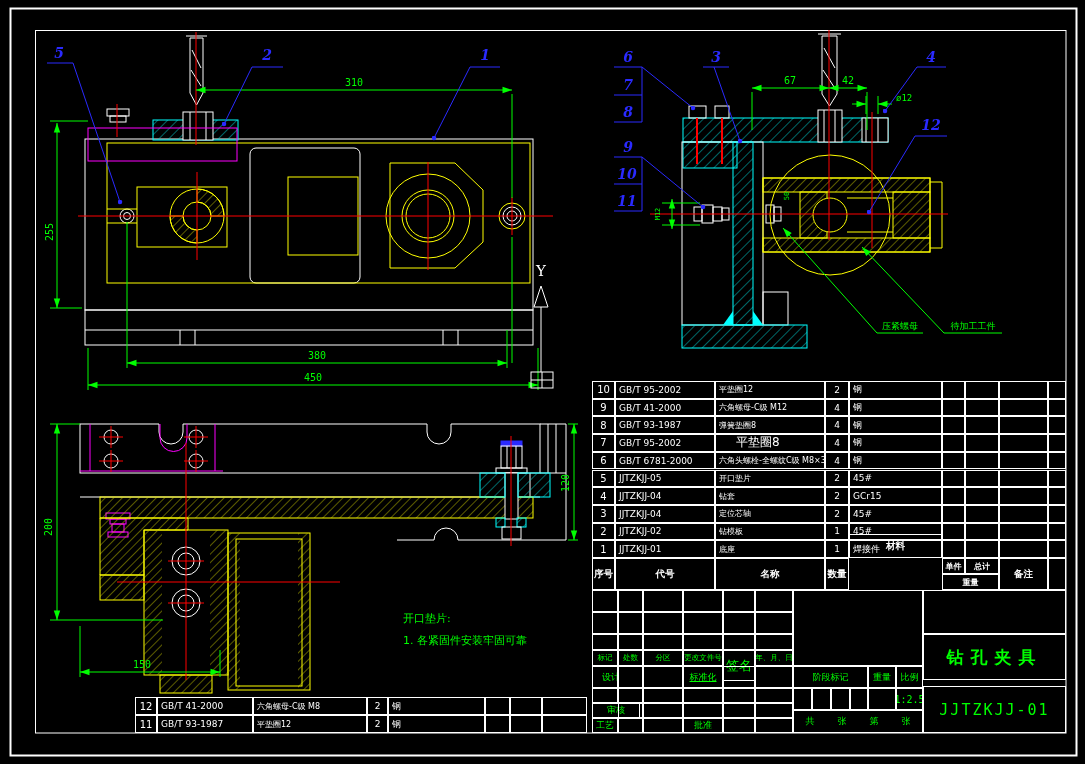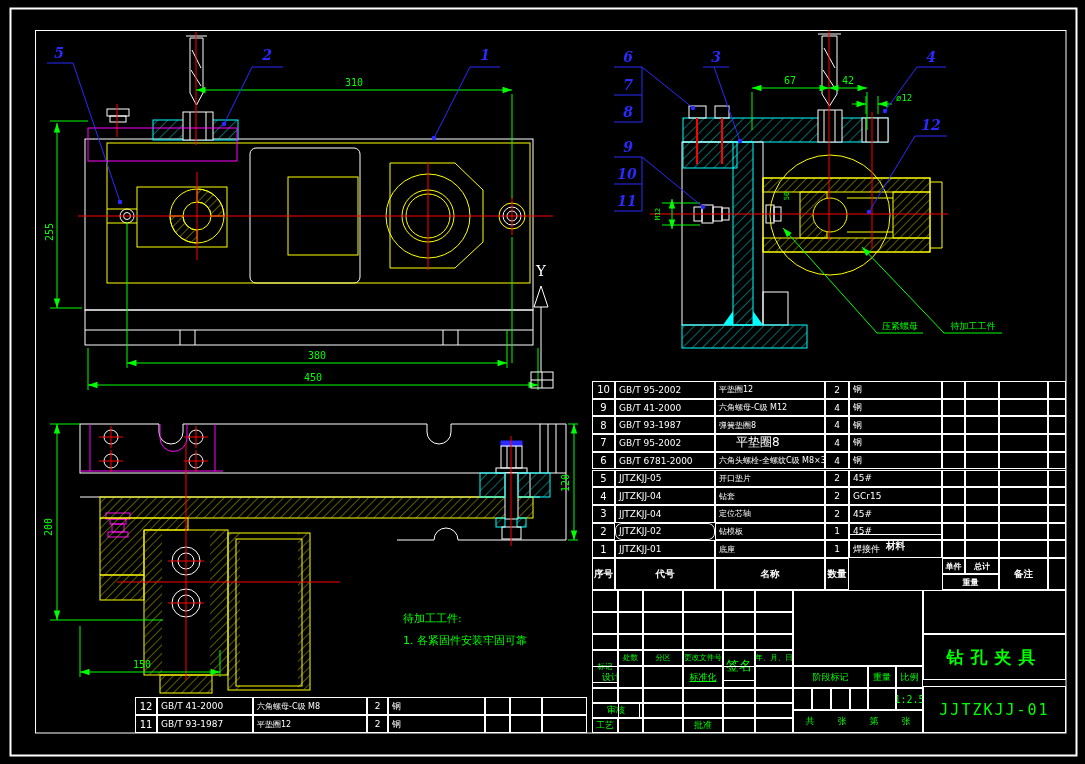--- a/index.html
+++ b/index.html
@@ -361,21 +361,21 @@
       <text x="142" y="668" text-anchor="middle" fill="#00ff00" font-size="10">150</text>
       <line x1="574" y1="424" x2="574" y2="540" stroke="#00ff00" marker-start="url(#ag)" marker-end="url(#ag)"></line>
       <line x1="568" y1="424" x2="578" y2="424" stroke="#00ff00"></line>
       <line x1="568" y1="540" x2="578" y2="540" stroke="#00ff00"></line>
       <text x="569" y="483" transform="rotate(-90 569 483)" text-anchor="middle" fill="#00ff00" font-size="10">120</text>
     </g>
   </g>
 </svg>
 
 <div class="techreq" style="left:403px;top:608px;">
-  <div>待加工工件:</div>
+  <div>开口垫片:</div>
   <div>1. 各紧固件安装牢固可靠</div>
 </div>
 
 <div class="cellabs hcell" style="left:592px;top:558px;width:23px;height:32px;">序号</div>
 <div class="cellabs hcell" style="left:615px;top:558px;width:100px;height:32px;">代号</div>
 <div class="cellabs hcell" style="left:715px;top:558px;width:110px;height:32px;">名称</div>
 <div class="cellabs hcell" style="left:825px;top:558px;width:24px;height:32px;">数量</div>
 <div class="cellabs hcell" style="left:849px;top:534px;width:93px;height:24px;">材料</div>
 <div class="cellabs hcell" style="left:942px;top:558px;width:23px;height:16px;font-size:8px;">单件</div>
 <div class="cellabs hcell" style="left:965px;top:558px;width:34px;height:16px;font-size:8px;">总计</div>
@@ -469,21 +469,21 @@
     <div class="cellabs" style="left: 592px; top: 504.9px; width: 23px; height: 17.7px; font-size: 10px; justify-content: center;">3</div>
     <div class="cellabs" style="left: 615px; top: 504.9px; width: 100px; height: 17.7px; font-size: 9px; padding-left: 3px;">JJTZKJJ-04</div>
     <div class="cellabs" style="left: 715px; top: 504.9px; width: 110px; height: 17.7px; font-size: 8px; padding-left: 3px;">定位芯轴</div>
     <div class="cellabs" style="left: 825px; top: 504.9px; width: 24px; height: 17.7px; font-size: 9px; justify-content: center;">2</div>
     <div class="cellabs" style="left: 849px; top: 504.9px; width: 93px; height: 17.7px; font-size: 9px; padding-left: 3px;">45#</div>
     <div class="cellabs" style="left: 942px; top: 504.9px; width: 23px; height: 17.7px; font-size: 8px; justify-content: center;"></div>
     <div class="cellabs" style="left: 965px; top: 504.9px; width: 34px; height: 17.7px; font-size: 8px; justify-content: center;"></div>
     <div class="cellabs" style="left: 999px; top: 504.9px; width: 49px; height: 17.7px; font-size: 8px; justify-content: center;"></div>
     <div class="cellabs" style="left: 1048px; top: 504.9px; width: 18px; height: 17.7px; font-size: 8px; justify-content: center;"></div>
     <div class="cellabs" style="left: 592px; top: 522.6px; width: 23px; height: 17.7px; font-size: 10px; justify-content: center;">2</div>
-    <div class="cellabs" style="left: 615px; top: 522.6px; width: 100px; height: 17.7px; font-size: 9px; padding-left: 3px; border-radius: 7px;">JJTZKJJ-02</div>
+    <div class="cellabs" style="left: 615px; top: 522.6px; width: 100px; height: 17.7px; font-size: 9px; padding-left: 3px;">JJTZKJJ-02</div>
     <div class="cellabs" style="left: 715px; top: 522.6px; width: 110px; height: 17.7px; font-size: 8px; padding-left: 3px;">钻模板</div>
     <div class="cellabs" style="left: 825px; top: 522.6px; width: 24px; height: 17.7px; font-size: 9px; justify-content: center;">1</div>
     <div class="cellabs" style="left: 849px; top: 522.6px; width: 93px; height: 17.7px; font-size: 9px; padding-left: 3px;">45#</div>
     <div class="cellabs" style="left: 942px; top: 522.6px; width: 23px; height: 17.7px; font-size: 8px; justify-content: center;"></div>
     <div class="cellabs" style="left: 965px; top: 522.6px; width: 34px; height: 17.7px; font-size: 8px; justify-content: center;"></div>
     <div class="cellabs" style="left: 999px; top: 522.6px; width: 49px; height: 17.7px; font-size: 8px; justify-content: center;"></div>
     <div class="cellabs" style="left: 1048px; top: 522.6px; width: 18px; height: 17.7px; font-size: 8px; justify-content: center;"></div>
     <div class="cellabs" style="left: 592px; top: 540.3px; width: 23px; height: 17.7px; font-size: 10px; justify-content: center;">1</div>
     <div class="cellabs" style="left: 615px; top: 540.3px; width: 100px; height: 17.7px; font-size: 9px; padding-left: 3px;">JJTZKJJ-01</div>
     <div class="cellabs" style="left: 715px; top: 540.3px; width: 110px; height: 17.7px; font-size: 8px; padding-left: 3px;">底座</div>
@@ -520,21 +520,21 @@
     <div class="cellabs grn" style="left: 643px; top: 612px; width: 40px; height: 22px; font-size: 9px; justify-content: center;"></div>
     <div class="cellabs grn" style="left: 683px; top: 612px; width: 40px; height: 22px; font-size: 9px; justify-content: center;"></div>
     <div class="cellabs grn" style="left: 723px; top: 612px; width: 32px; height: 22px; font-size: 9px; justify-content: center;"></div>
     <div class="cellabs grn" style="left: 755px; top: 612px; width: 38px; height: 22px; font-size: 9px; justify-content: center;"></div>
     <div class="cellabs grn" style="left: 592px; top: 634px; width: 26px; height: 16px; font-size: 9px; justify-content: center;"></div>
     <div class="cellabs grn" style="left: 618px; top: 634px; width: 25px; height: 16px; font-size: 9px; justify-content: center;"></div>
     <div class="cellabs grn" style="left: 643px; top: 634px; width: 40px; height: 16px; font-size: 9px; justify-content: center;"></div>
     <div class="cellabs grn" style="left: 683px; top: 634px; width: 40px; height: 16px; font-size: 9px; justify-content: center;"></div>
     <div class="cellabs grn" style="left: 723px; top: 634px; width: 32px; height: 16px; font-size: 9px; justify-content: center;"></div>
     <div class="cellabs grn" style="left: 755px; top: 634px; width: 38px; height: 16px; font-size: 9px; justify-content: center;"></div>
-    <div class="cellabs grn" style="left: 592px; top: 650px; width: 26px; height: 33px; font-size: 7.5px; justify-content: center;">标记</div>
+    <div class="cellabs grn" style="left: 592px; top: 650px; width: 26px; height: 16px; font-size: 7.5px; justify-content: center;">标记</div>
     <div class="cellabs grn" style="left: 618px; top: 650px; width: 25px; height: 16px; font-size: 7.5px; justify-content: center;">处数</div>
     <div class="cellabs grn" style="left: 643px; top: 650px; width: 40px; height: 16px; font-size: 7.5px; justify-content: center;">分区</div>
     <div class="cellabs grn" style="left: 683px; top: 650px; width: 40px; height: 16px; font-size: 7.5px; justify-content: center;">更改文件号</div>
     <div class="cellabs grn" style="left: 723px; top: 650px; width: 32px; height: 31px; font-size: 13px; justify-content: center;">签名</div>
     <div class="cellabs grn" style="left: 755px; top: 650px; width: 38px; height: 16px; font-size: 7.5px; justify-content: center;">年、月、日</div>
     <div class="cellabs grn" style="left: 592px; top: 666px; width: 26px; height: 22px; font-size: 9px; justify-content: center; padding-left: 12px;">设计</div>
     <div class="cellabs grn" style="left: 618px; top: 666px; width: 25px; height: 22px; font-size: 9px; justify-content: center;"></div>
     <div class="cellabs grn" style="left: 643px; top: 666px; width: 40px; height: 22px; font-size: 9px; justify-content: center;"></div>
     <div class="cellabs grn" style="left: 683px; top: 666px; width: 40px; height: 22px; font-size: 9px; justify-content: center; text-decoration: underline;">标准化</div>
     <div class="cellabs grn" style="left: 723px; top: 666px; width: 32px; height: 22px; font-size: 9px; justify-content: center;"></div>

